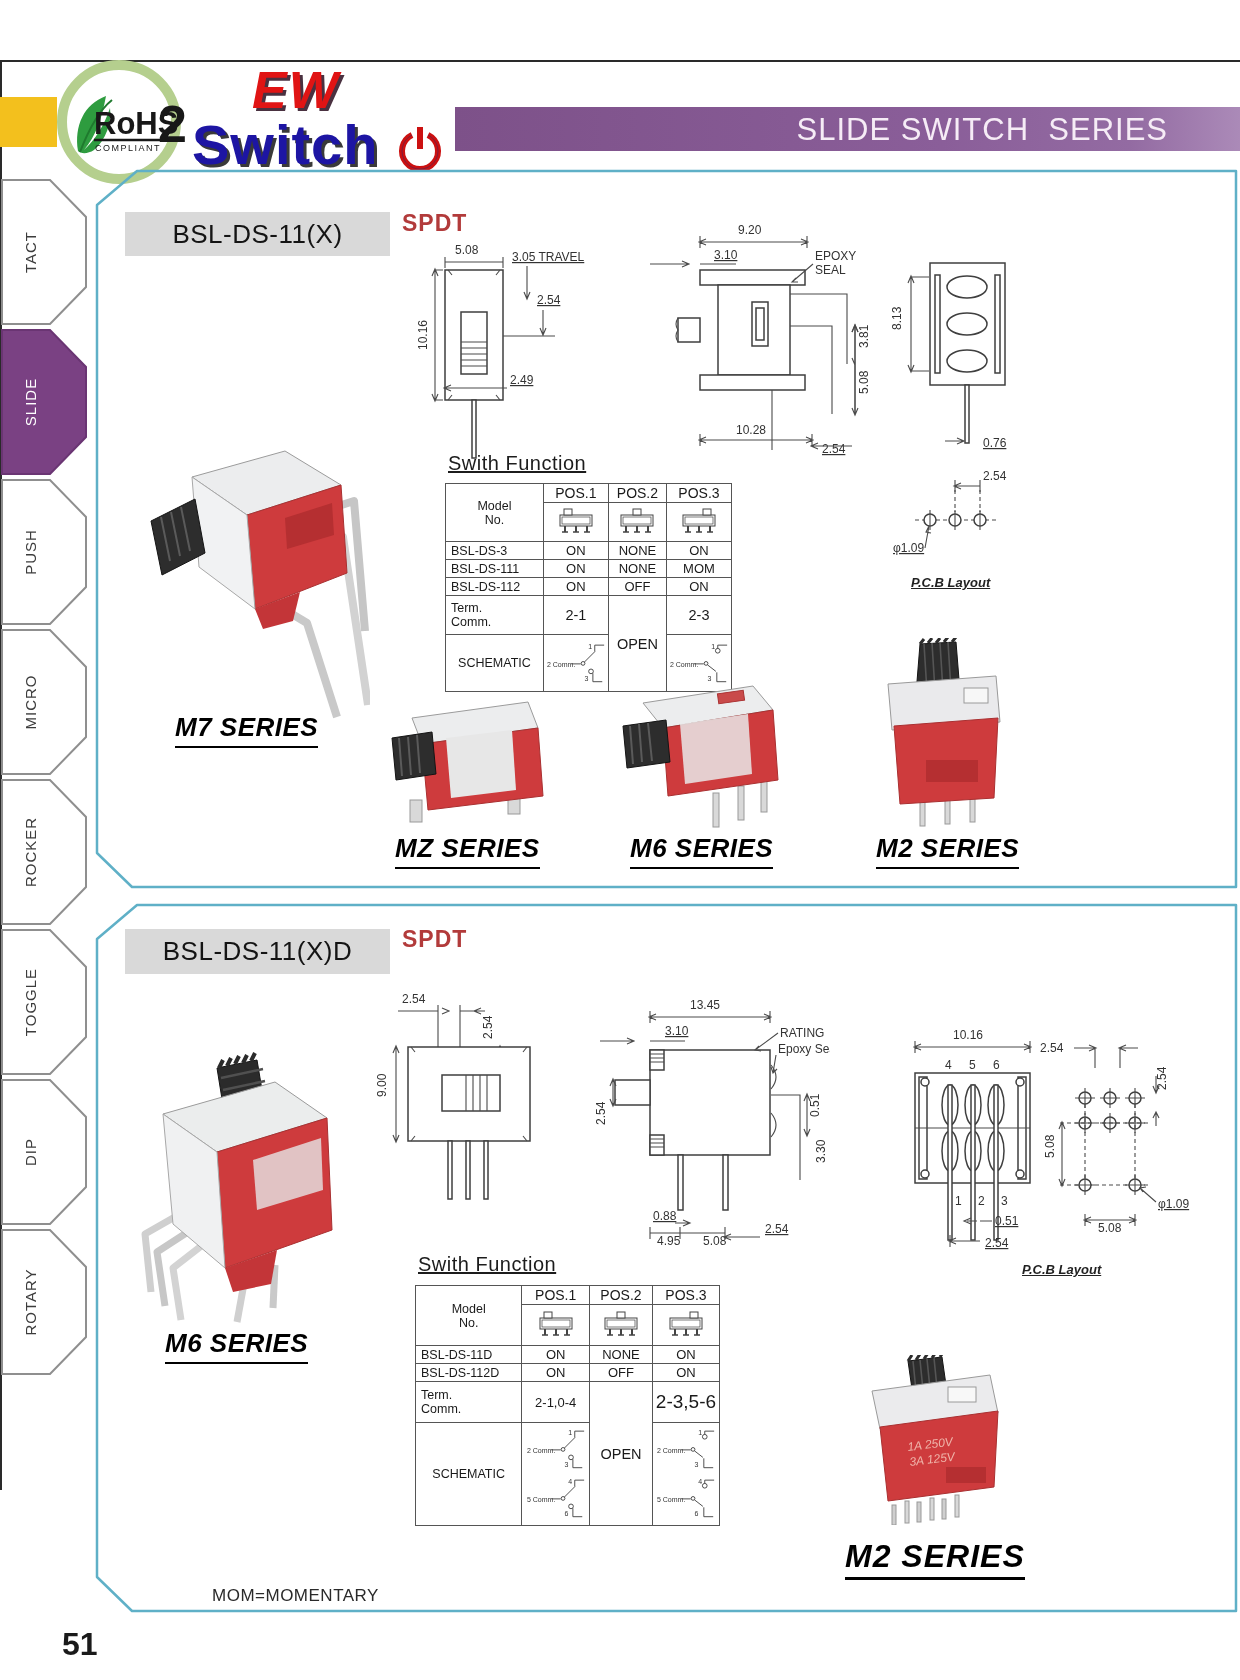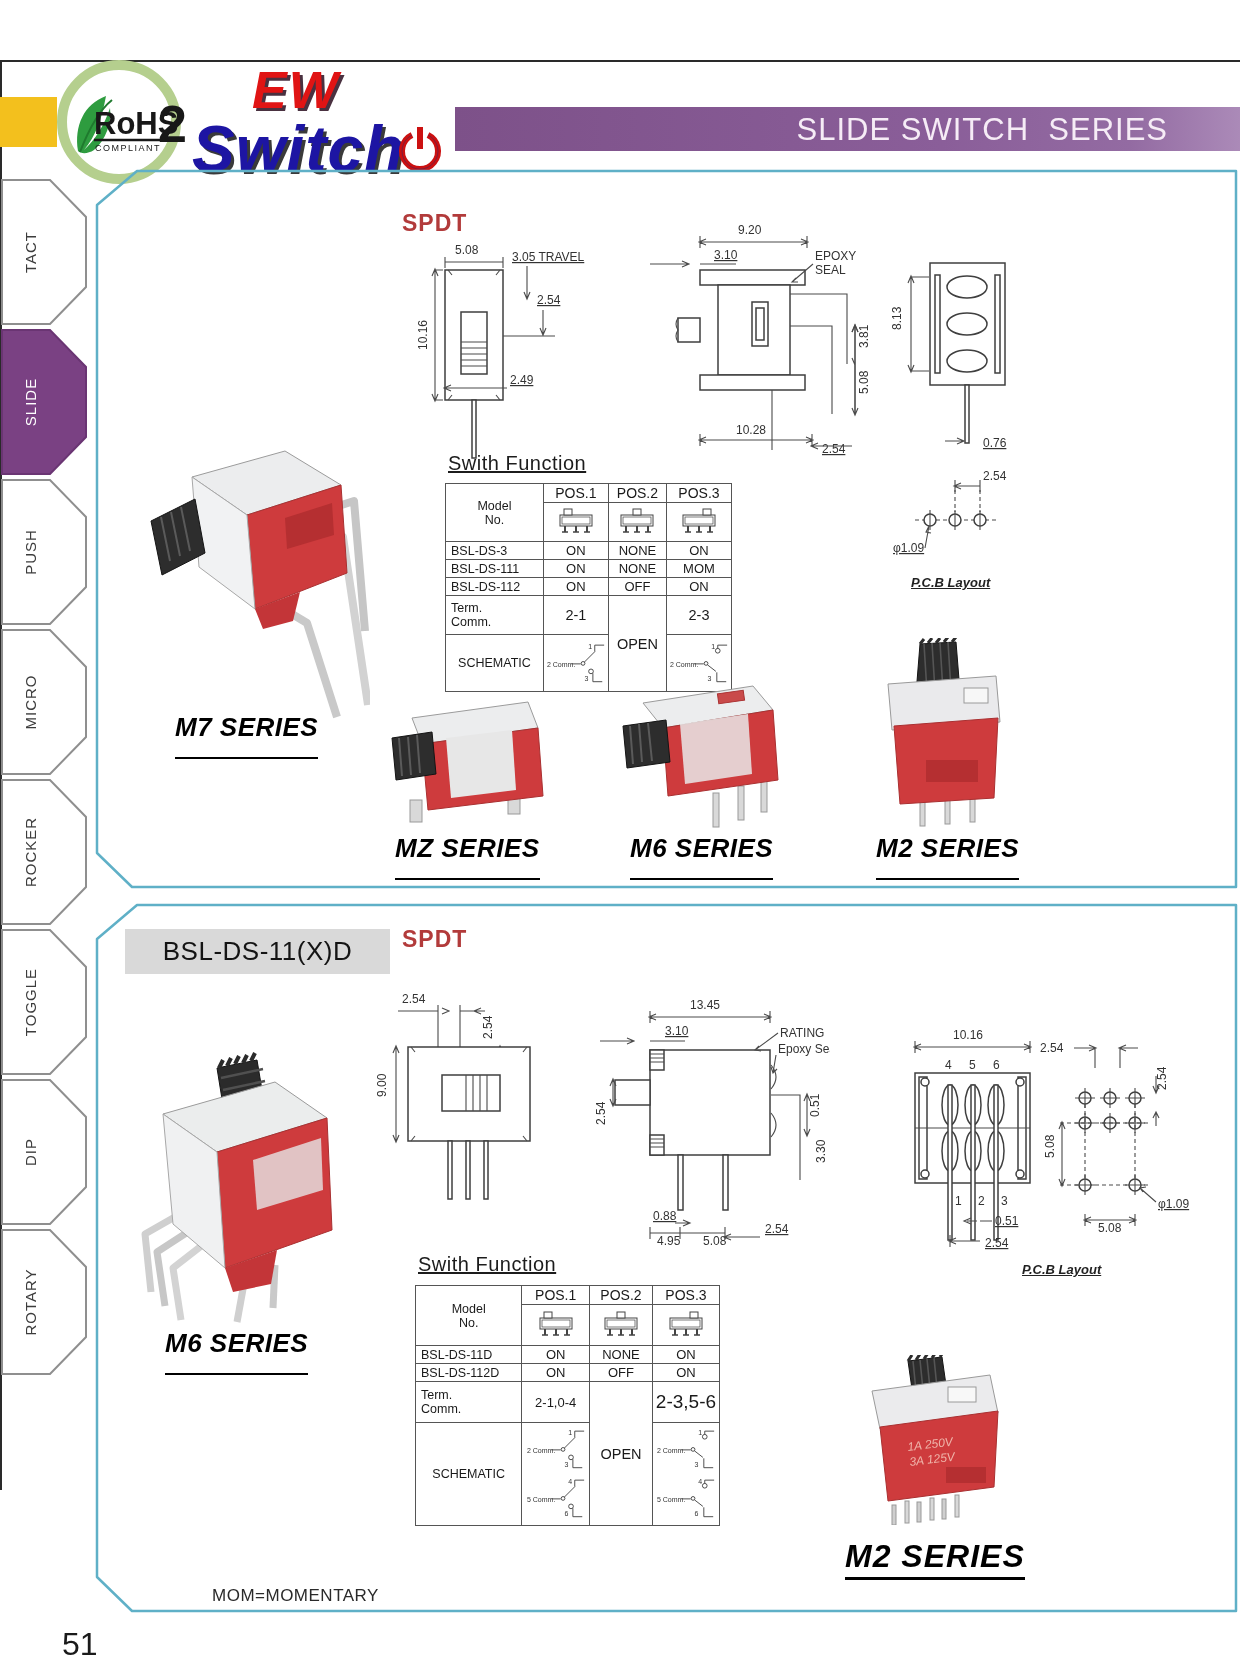--- a/index.html
+++ b/index.html
@@ -4,21 +4,21 @@
 <style>
   html,body{margin:0;padding:0;background:#888;}
   #page{position:relative;width:1240px;height:1680px;background:#ffffff;overflow:hidden;
         font-family:"Liberation Sans", sans-serif;color:#222;}
   .abs{position:absolute;}
   .dimtxt{font-size:12px;fill:#333;font-family:"Liberation Sans",sans-serif;}
   .dimu{text-decoration:underline;}
   .dln{stroke:#4a4a4a;stroke-width:1.1;fill:none;}
   .bodyln{stroke:#3f3f3f;stroke-width:1.5;fill:#fff;}
   .series-label{font-weight:bold;font-style:italic;font-size:26px;color:#000;
-    border-bottom:2.5px solid #000;padding-bottom:14px;letter-spacing:0.5px;}
+    border-bottom:2.5px solid #000;padding-bottom:3px;letter-spacing:0.5px;}
   .fn-title{font-size:20px;color:#1c1c1c;text-decoration:underline;letter-spacing:0.5px;}
   .swtable{border-collapse:collapse;background:#fff;}
   .swtable td{border:1.2px solid #555;text-align:center;font-size:13px;color:#1a1a1a;padding:1px 2px;}
   .swtable td.model{ text-align:left;padding-left:5px;font-size:12.5px;}
   .swtable td.pos{font-size:14.5px;}
   .modelbox{background:#d9d9d9;display:flex;align-items:center;justify-content:center;
     font-size:26px;color:#141414;letter-spacing:0.5px;}
   .typelabel{font-size:23px;font-weight:600;color:#b23b3b;letter-spacing:1px;}
   .tab{position:absolute;left:0;width:88px;height:148px;}
   .tab .lbl{position:absolute;left:-28px;top:60px;width:116px;height:28px;display:flex;
@@ -44,21 +44,21 @@
       <text x="44" y="78" font-size="31px" font-weight="bold" fill="#181818">RoHS</text>
       <line x1="44" y1="84" x2="112" y2="84" stroke="#181818" stroke-width="2.5"></line>
       <text x="45" y="95" font-size="9px" letter-spacing="1.5" fill="#181818">COMPLIANT</text>
       <text x="108" y="86" font-size="52px" font-weight="bold" fill="#181818">2</text>
     </svg>
   </div>
 
   <div class="abs" style="left:192px;top:60px;width:260px;height:120px;">
     <div class="abs" style="left:60px;top:0px;font-size:52px;font-weight:bold;font-style:italic;color:#e01414;
                 text-shadow:3px 3px 0 #4a3140;letter-spacing:2px;">EW</div>
-    <div class="abs" style="left:0px;top:52px;font-size:64px;font-weight:bold;font-style:italic;color:#1d15a3;
+    <div class="abs" style="left:0px;top:52px;font-size:56px;font-weight:bold;color:#1d15a3;
                 text-shadow:3px 3px 0 #3a3a3a;letter-spacing:1px;">Switch</div>
     <svg class="abs" style="left:205px;top:65px;" width="46" height="50" viewBox="0 0 46 50">
       <path d="M15,10 A18 18 0 1 0 31,10" fill="none" stroke="#cc1111" stroke-width="6"></path>
       <line x1="23" y1="2" x2="23" y2="24" stroke="#cc1111" stroke-width="6"></line>
       <path d="M15,10 A18 18 0 1 0 31,10" fill="none" stroke="#2a2a6a" stroke-width="1" opacity="0.5"></path>
     </svg>
   </div>
 
   <div class="abs" style="left:455px;top:107px;width:785px;height:44px;
               background:linear-gradient(90deg,#7d5189 0%,#8a5e99 62%,#936ba2 86%,#ab8ab8 100%);">
@@ -117,20 +117,23 @@
     </div>
   </div>
 
   <svg class="abs" style="left:90px;top:168px;" width="1150" height="724">
     <path d="M 47,3 H 1146 V 719 H 42 L 7,685 V 37 Z" fill="none" stroke="#5fb0c7" stroke-width="2.5" stroke-linejoin="round"></path>
   </svg>
   <svg class="abs" style="left:90px;top:900px;" width="1150" height="716">
     <path d="M 47,5 H 1146 V 711 H 42 L 7,677 V 39 Z" fill="none" stroke="#5fb0c7" stroke-width="2.5" stroke-linejoin="round"></path>
   </svg>
 
+  <div class="abs modelbox" style="left:125px;top:212px;width:265px;height:44px;">
+    <span>BSL-DS-11(X)</span>
+  </div>
   <div class="abs typelabel" style="left:402px;top:210px;text-align:center;">SPDT</div>
 
   <svg class="abs" style="left:415px;top:238px;" width="210" height="225" viewBox="0 0 210 225">
     <text class="dimtxt" x="40" y="16">5.08</text>
     <path class="dln" d="M30,24 H88 M30,19 V30 M88,19 V30"></path>
     <rect class="bodyln" x="30" y="32" width="58" height="130"></rect>
     <path class="dln" d="M33,32 l4,5 M85,32 l-4,5 M33,162 l4,-5 M85,162 l-4,-5"></path>
     <rect class="bodyln" x="46" y="74" width="26" height="62"></rect>
     <path class="dln" d="M46,104 h26 M46,110 h26 M46,116 h26 M46,122 h26 M46,128 h26"></path>
     <text class="dimtxt dimu" x="97" y="23">3.05 TRAVEL</text>
@@ -617,15 +620,15 @@
     <rect x="98" y="32" width="28" height="15" fill="#f8f8f8" stroke="#9a9a9a"></rect>
     <polygon points="30,72 148,56 144,132 38,146" fill="#ce3b3d" stroke="#a93031"></polygon>
     <text x="58" y="96" font-size="12" font-style="italic" fill="#efb3a9" transform="rotate(-7 58 96)">1A 250V</text>
     <text x="60" y="111" font-size="12" font-style="italic" fill="#efb3a9" transform="rotate(-7 60 111)">3A 125V</text>
     <rect x="96" y="112" width="40" height="16" fill="#b52f31"></rect>
   </svg>
   <div class="abs" style="left:845px;top:1538px;font-weight:bold;font-style:italic;font-size:32px;color:#000;
               border-bottom:3px solid #000;padding-bottom:2px;letter-spacing:1px;">M2 SERIES</div>
 
   <div class="abs" style="left:212px;top:1586px;font-size:17px;color:#2a2a2a;letter-spacing:0.5px;">MOM=MOMENTARY</div>
-  <div class="abs" style="left:62px;top:1626px;font-size:32px;color:#1a1a1a;">51</div>
+  <div class="abs" style="left:62px;top:1626px;font-size:32px;color:#1a1a1a;font-weight:bold;">51</div>
 
 </div>
 
 </body></html>

